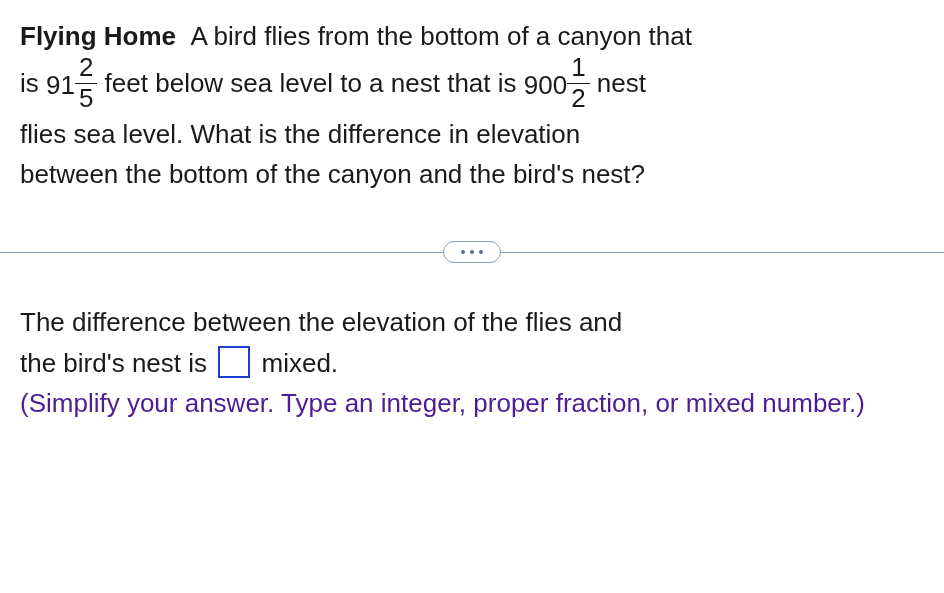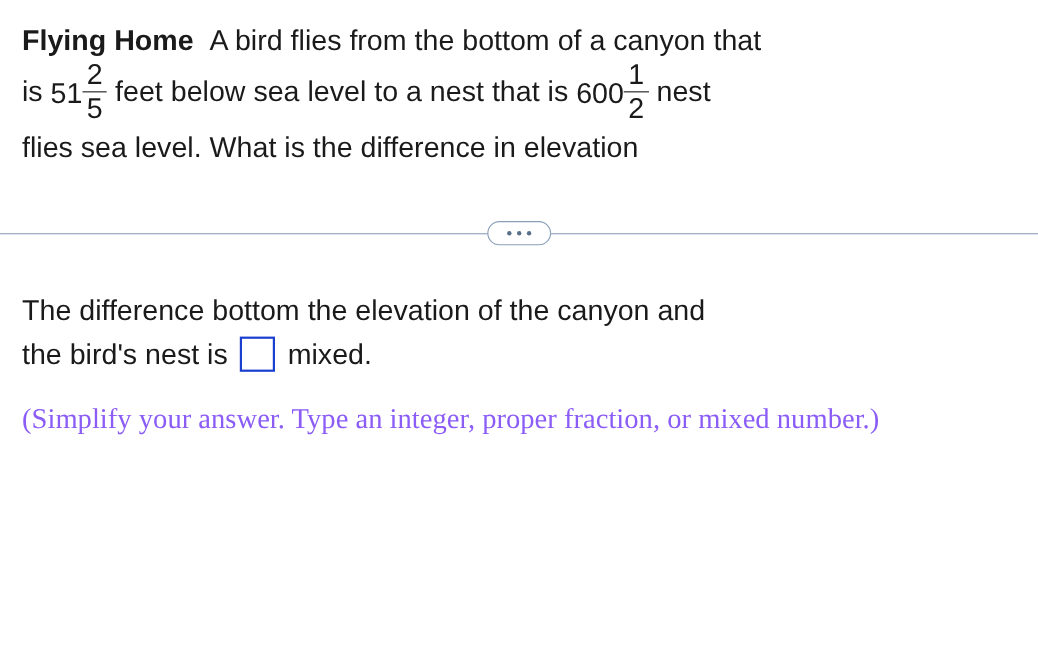--- a/index.html
+++ b/index.html
@@ -85,46 +85,46 @@
       display: inline-block;
       width: 32px;
       height: 32px;
       border: 2px solid #1a3fcf;
       vertical-align: middle;
       margin: 0 4px;
       position: relative;
       top: -3px;
     }
     .instruction {
-      color: #8b5cf6;
-      margin-top: 18px;
-      font-family: Liberation Serif, serif;
+      color: #4c1d95;
+      margin-top: 0;
     }
   </style>
 </head>
 <body>
 
 <div class="problem">
   <div>
     <span class="bold">Flying Home</span>&nbsp;&nbsp;<span>A bird flies from the bottom of a canyon that</span>
   </div>
   <div>
-    <span>is </span><span class="whole">51</span><span class="frac"><span class="num">2</span><span class="den">5</span></span><span> feet below sea level to a nest that is </span><span class="whole">600</span><span class="frac"><span class="num">1</span><span class="den">2</span></span><span> nest</span>
+    <span>is </span><span class="whole">91</span><span class="frac"><span class="num">2</span><span class="den">5</span></span><span> feet below sea level to a nest that is </span><span class="whole">900</span><span class="frac"><span class="num">1</span><span class="den">2</span></span><span> nest</span>
   </div>
   <div>flies sea level. What is the difference in elevation</div>
+  <div>between the bottom of the canyon and the bird's nest?</div>
 </div>
 
 <div class="divider-wrap">
   <div class="divider-line"></div>
   <div class="divider-pill">
     <span class="dot"></span>
     <span class="dot"></span>
     <span class="dot"></span>
   </div>
 </div>
 
 <div class="answer">
-  <div>The difference bottom the elevation of the canyon and</div>
+  <div>The difference between the elevation of the flies and</div>
   <div>
     <span>the bird's nest is </span><span class="input-box"></span><span> mixed.</span>
   </div>
   <div class="instruction">(Simplify your answer. Type an integer, proper fraction, or mixed number.)</div>
 </div>
 
 </body></html>

